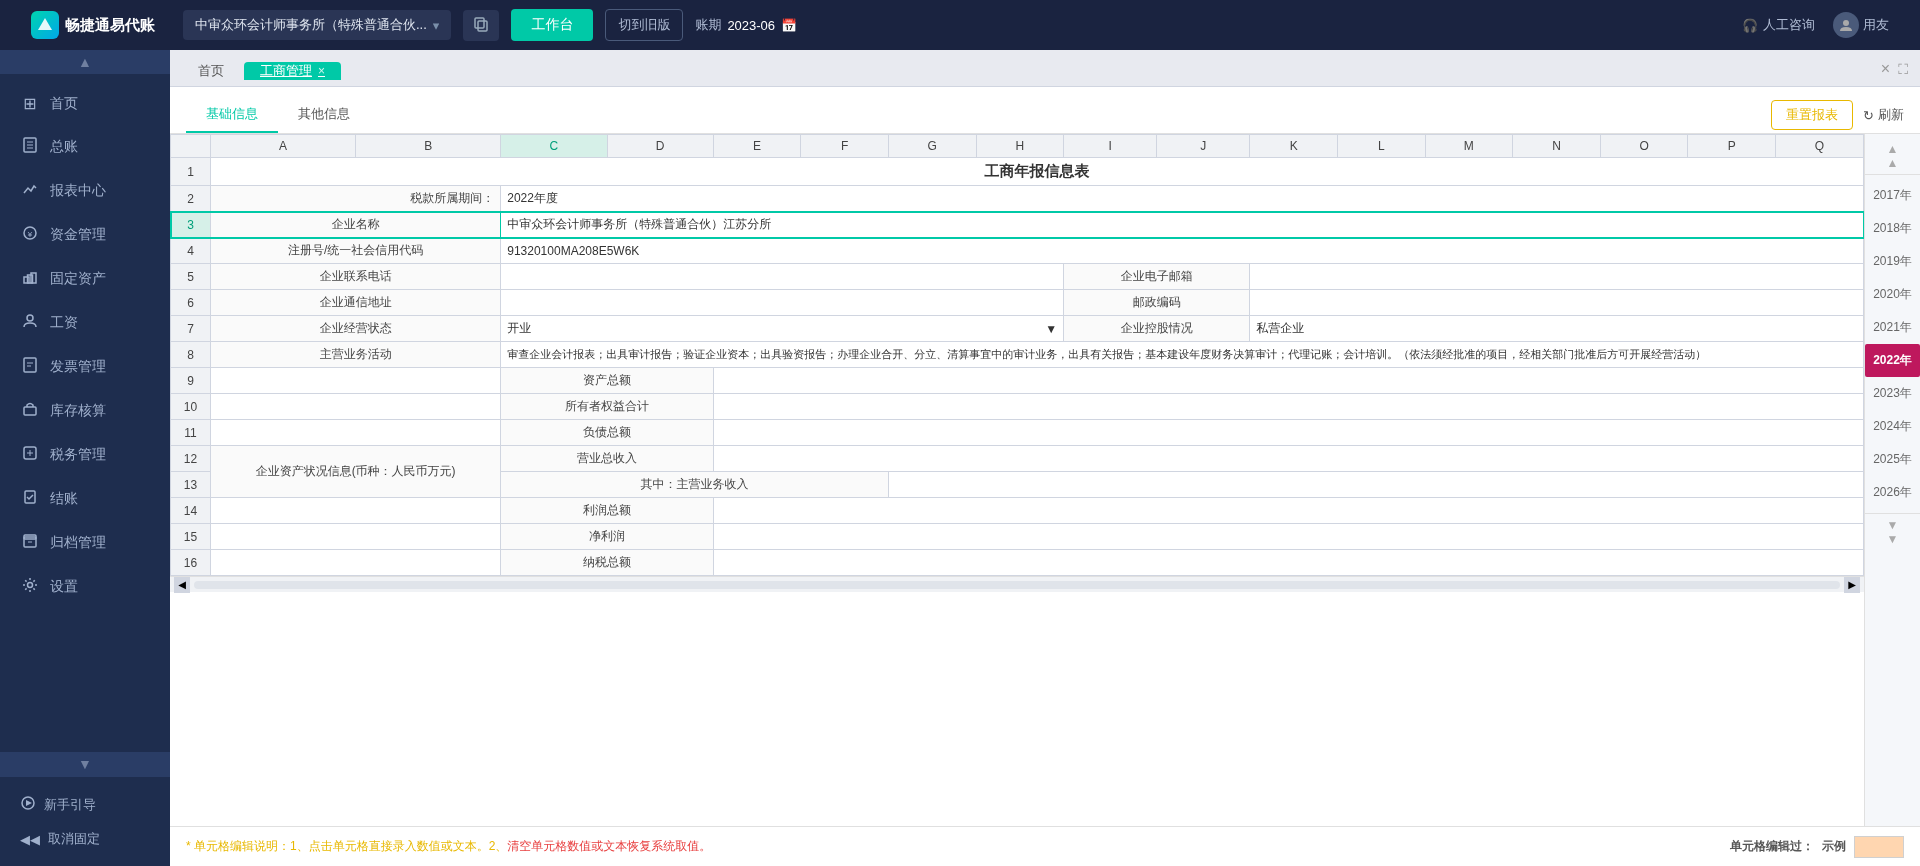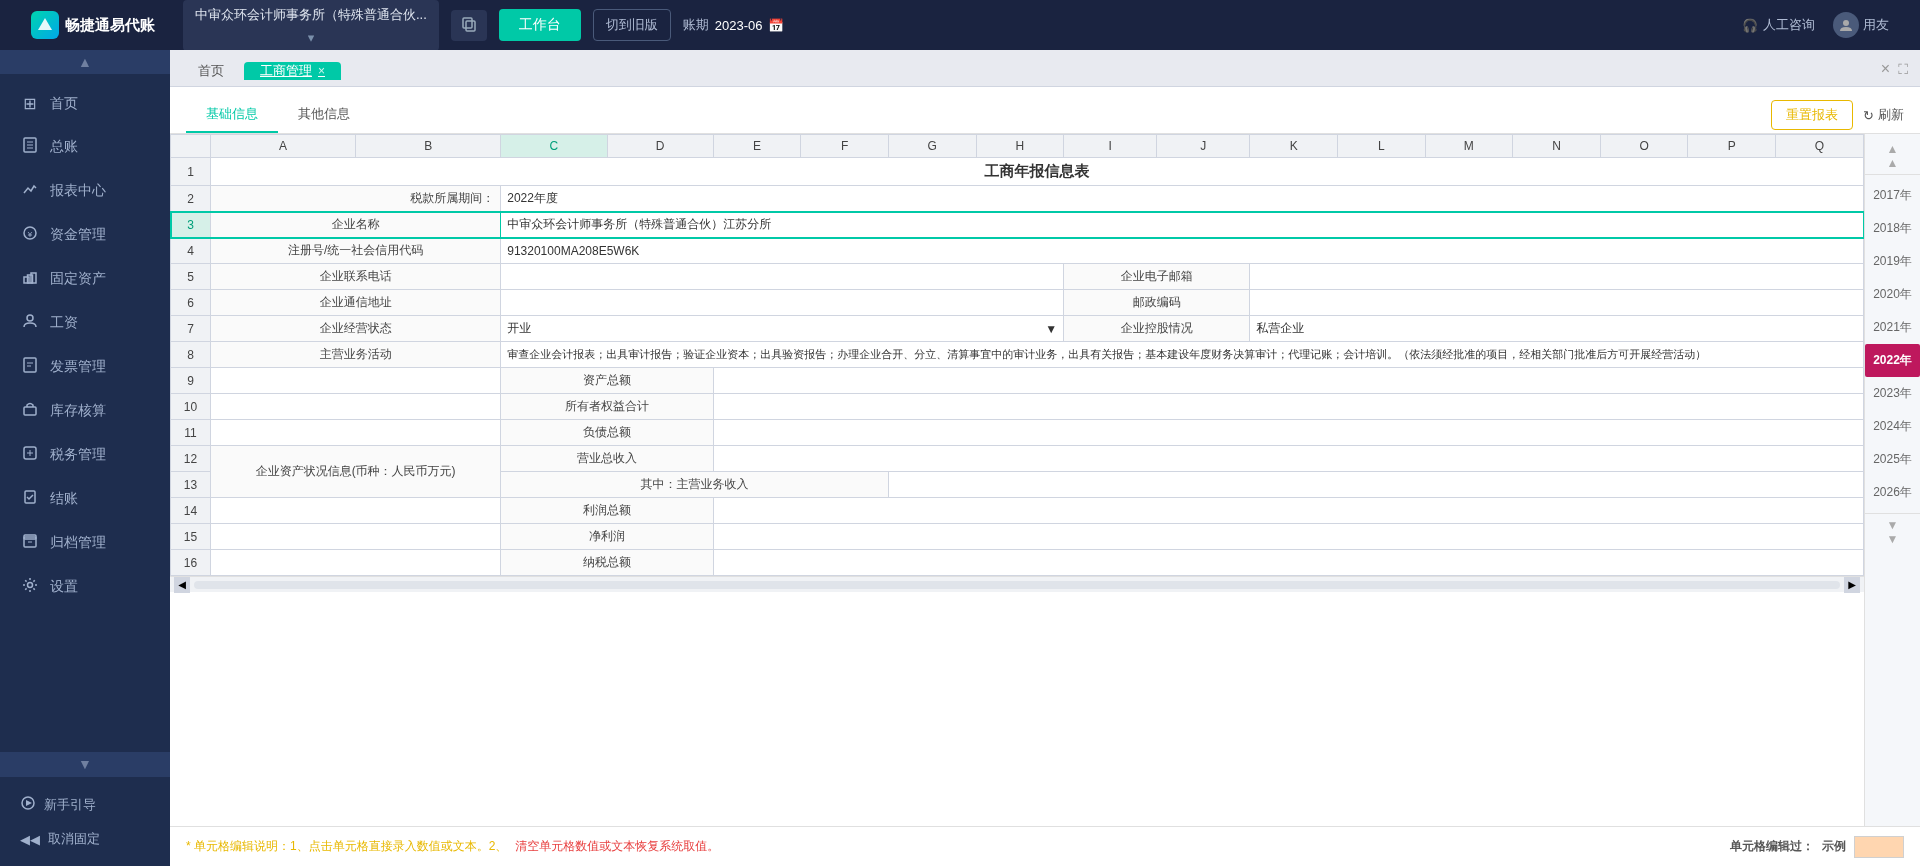--- a/index.html
+++ b/index.html
@@ -2,21 +2,21 @@
 <html><head>
   <meta charset="utf-8">
   <style>
     * { box-sizing: border-box; margin: 0; padding: 0; }
     body { font-family: 'Microsoft YaHei', 'PingFang SC', sans-serif; font-size: 13px; background: #f0f2f5; overflow: hidden; width: 1920px; height: 866px; }
 
     
     .topbar { display: flex; align-items: center; height: 50px; background: #1a2340; padding: 0 31px; gap: 12px; }
     .logo { display: flex; align-items: center; gap: 6px; color: #fff; font-size: 15px; font-weight: bold; min-width: 140px; }
     .logo-icon { width: 28px; height: 28px; background: linear-gradient(135deg, #00d4b0, #00a8e8); border-radius: 6px; display: flex; align-items: center; justify-content: center; }
-    .company-selector { display: flex; align-items: center; gap: 6px; background: #2a3555; border-radius: 4px; padding: 6px 12px; color: #e0e6f0; cursor: pointer; max-width: 280px; flex-direction: column; }
+    .company-selector { display: flex; align-items: center; gap: 6px; background: #2a3555; border-radius: 4px; padding: 6px 12px; color: #e0e6f0; cursor: pointer; max-width: 280px; }
     .company-selector span { font-size: 13px; white-space: nowrap; overflow: hidden; text-overflow: ellipsis; }
     .icon-btn { background: #2a3555; border: none; border-radius: 4px; color: #9ab; cursor: pointer; padding: 6px 10px; font-size: 14px; }
     .workbench-btn { background: #00c9a7; color: #fff; border: none; border-radius: 4px; padding: 7px 20px; font-size: 14px; cursor: pointer; font-weight: 500; }
     .old-ver-btn { background: transparent; border: 1px solid #4a5a7a; color: #b0bcd4; border-radius: 4px; padding: 6px 12px; cursor: pointer; font-size: 13px; }
     .period-area { display: flex; align-items: center; gap: 6px; color: #b0bcd4; font-size: 13px; }
     .calendar-icon { color: #00c9a7; cursor: pointer; }
     .topbar-right { margin-left: auto; display: flex; align-items: center; gap: 18px; color: #b0bcd4; font-size: 13px; }
     .service-btn { display: flex; align-items: center; gap: 4px; cursor: pointer; }
     .user-area { display: flex; align-items: center; gap: 4px; cursor: pointer; }
     .user-avatar { width: 26px; height: 26px; border-radius: 50%; background: #4a5a7a; display: flex; align-items: center; justify-content: center; color: #fff; font-size: 11px; }
@@ -65,21 +65,21 @@
     
     .spreadsheet { width: 100%; border-collapse: collapse; font-size: 12px; }
     .spreadsheet th, .spreadsheet td { border: 1px solid #d0d5e0; padding: 4px 6px; }
     .spreadsheet .col-header { background: #f0f2f5; text-align: center; color: #444; font-weight: normal; min-width: 40px; position: sticky; top: 0; z-index: 2; }
     .spreadsheet .row-num { background: #f0f2f5; text-align: center; color: #444; width: 36px; font-weight: normal; }
     .spreadsheet td { background: #fff; color: #333; }
     .spreadsheet .label-cell { text-align: center; color: #444; background: #fafafa; }
     .dropdown-cell { display: flex; align-items: center; justify-content: space-between; }
 
     
-    .bottom-bar { height: 40px; background: #fff; border-top: 1px solid #e0e0e0; display: flex; align-items: center; padding: 0 16px; gap: 8px; }
+    .bottom-bar { height: 40px; background: #fff; border-top: 1px solid #e0e0e0; display: flex; align-items: center; padding: 0 16px; gap: 0; }
     .note-text { color: #e8b800; font-size: 12px; }
     .note-highlight { color: #e84040; font-size: 12px; }
     .bottom-right { margin-left: auto; display: flex; align-items: center; gap: 8px; color: #555; font-size: 12px; font-weight: bold; }
     .sample-cell { width: 50px; height: 22px; background: #ffd6b0; border: 1px solid #d0d0d0; }
 
     
     .h-scroll { height: 16px; background: #f0f2f5; border-top: 1px solid #e0e0e0; display: flex; align-items: center; padding: 0 4px; }
     .h-scroll-left, .h-scroll-right { width: 16px; height: 16px; background: #d0d5e0; border: none; cursor: pointer; display: flex; align-items: center; justify-content: center; font-size: 10px; }
     .h-scroll-track { flex: 1; height: 8px; background: #e0e4ea; border-radius: 4px; margin: 0 4px; }
   </style>

